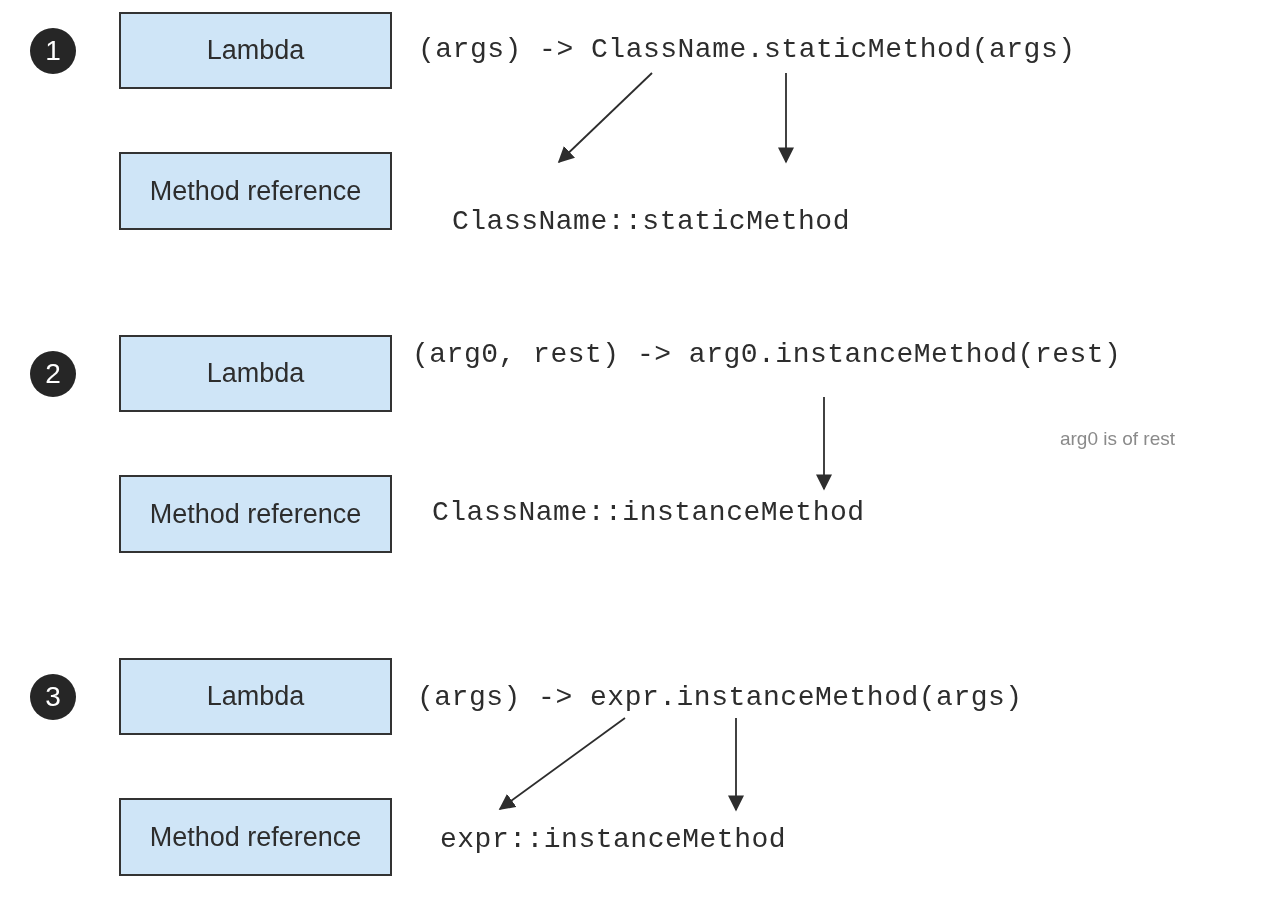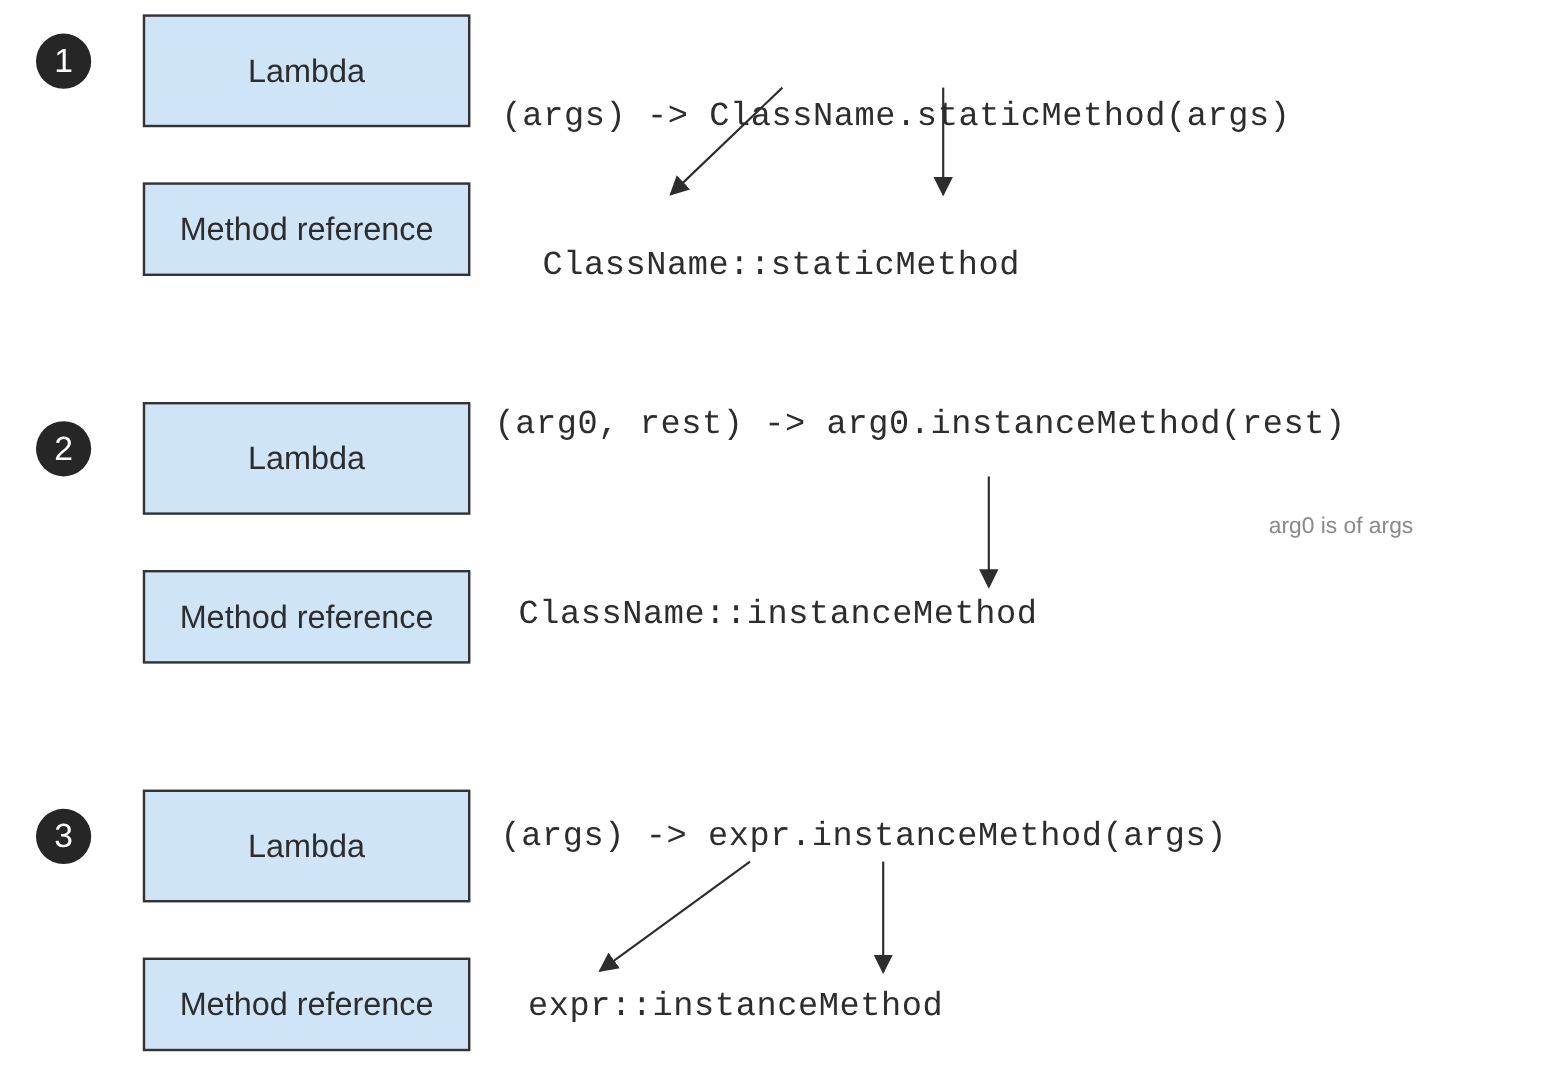--- a/index.html
+++ b/index.html
@@ -28,21 +28,21 @@
     width:46px;height:46px;
     border-radius:50%;
     background:var(--badge-bg);
     color:var(--badge-text);
     display:flex;align-items:center;justify-content:center;
     font-size:28px;font-weight:500;
   }
   .box{
     position:absolute;
     left:119px;
-    width:273px;height:94px;
+    width:273px;height:77px;
     background:var(--box-fill);
     border:2px solid var(--box-border);
     display:flex;align-items:center;justify-content:center;
   }
   .box span{
     color:var(--text);
     font-size:27px;
     white-space:nowrap;
   }
   .code{
@@ -72,39 +72,39 @@
 </head>
 <body>
 
 <div id="canvas">
 
   <div>
     <div class="badge" style="top:28px;">1</div>
     <div class="box" style="top:12px;">
       <span>Lambda</span>
     </div>
-    <div class="code" style="left:418px;top:33px;margin-top:48px;">(args) -&gt; ClassName.staticMethod(args)</div>
+    <div class="code" style="left:418px;top:33px;">(args) -&gt; ClassName.staticMethod(args)</div>
     <div class="box" style="top:152px;height:78px;">
       <span>Method reference</span>
     </div>
     <div class="code" style="left:452px;top:173px;margin-top:32px;">ClassName::staticMethod</div>
   </div>
 
   <div>
     <div class="badge" style="top:351px;">2</div>
     <div class="box" style="top:335px;">
       <span>Lambda</span>
     </div>
     <div class="code" style="left:412px;top:338px;">(arg0, rest) -&gt; arg0.instanceMethod(rest)</div>
     <div class="box" style="top:475px;height:78px;">
       <span>Method reference</span>
     </div>
     <div class="code" style="left:432px;top:496px;">ClassName::instanceMethod</div>
     <div class="annotation">
-      <div>arg0 is of args</div>
+      <div>arg0 is of rest</div>
     </div>
   </div>
 
   <div>
     <div class="badge" style="top:674px;">3</div>
     <div class="box" style="top:658px;">
       <span>Lambda</span>
     </div>
     <div class="code" style="left:417px;top:681px;">(args) -&gt; expr.instanceMethod(args)</div>
     <div class="box" style="top:798px;height:78px;">

